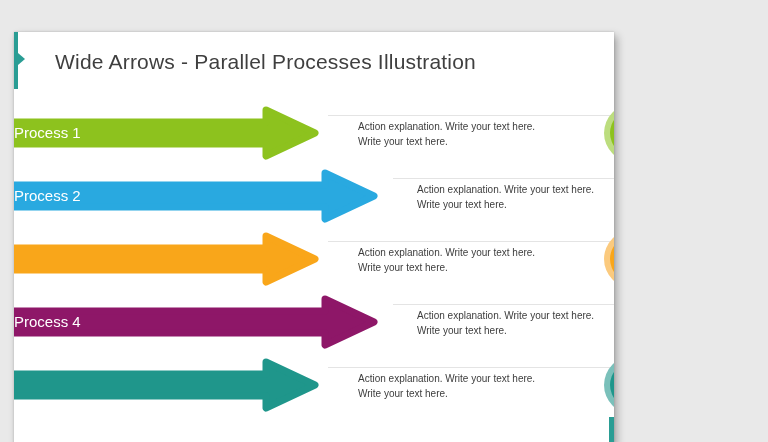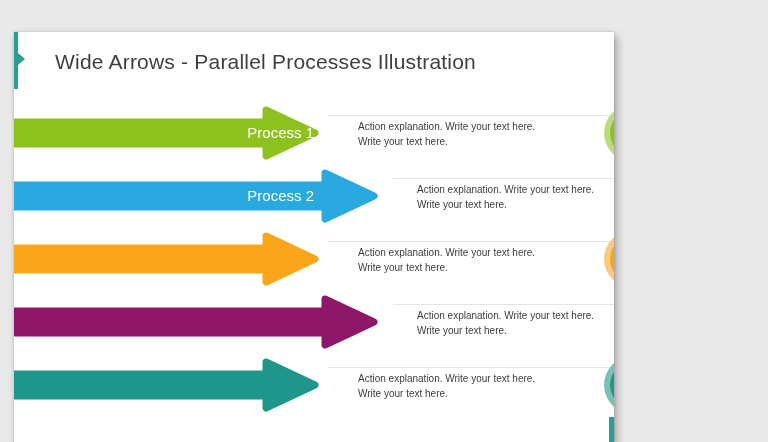--- a/index.html
+++ b/index.html
@@ -18,21 +18,21 @@
   .deco-top{position:absolute;left:0;top:0;}
   .deco-bottom{position:absolute;right:0;bottom:0;width:5px;height:27px;background:currentColor;}
   .title{
     position:absolute;left:41px;top:16px;
     font-size:21px;line-height:28px;color:#3f3f3f;font-weight:400;letter-spacing:.2px;
   }
   .row{position:absolute;left:0;width:741px;height:58px;}
   .arrow{position:absolute;left:0;top:0;}
   .label{
     position:absolute;left:0;top:18px;width:300px;height:21px;
-    text-align:right;color:#ffffff;font-size:15px;line-height:21px;
+    text-align:left;color:#ffffff;font-size:15px;line-height:21px;
   }
   .divider{position:absolute;top:11px;height:1px;background:#e4e4e4;}
   .odd  .divider{left:314px;width:412px;}
   .even .divider{left:379px;width:347px;}
   .desc{position:absolute;top:15px;font-size:10px;line-height:15px;color:#3d3d3d;}
   .odd  .desc{left:344px;}
   .even .desc{left:403px;}
   .badge{
     position:absolute;top:0;width:58px;height:58px;border-radius:50%;
     display:flex;align-items:center;justify-content:center;
@@ -126,20 +126,21 @@
           <circle cx="17" cy="16.5" r="0.8" fill="currentColor"></circle>
         </svg>
       </div>
     </div>
   </div>
 
   <div class="row even" style="top: 261px; color: rgb(142, 23, 104);">
     <svg class="arrow" width="367" height="58" viewBox="0 0 367 58" aria-hidden="true">
       <path d="M-6 18 H311 V6 L360 29 L311 52 V40 H-6 Z" fill="currentColor" stroke="currentColor" stroke-width="7" stroke-linejoin="round"></path>
     </svg>
+    <div class="label">Process 4</div>
     <div class="divider"></div>
     <div class="desc">
       <div>Action explanation. Write your text here.</div>
       <div>Write your text here.</div>
     </div>
     <div class="badge" style="background-color: rgb(187, 116, 164);">
       <div class="core">
         <svg width="28" height="28" viewBox="0 0 24 24" aria-hidden="true">
           <circle cx="12" cy="13.5" r="4.8" fill="#fff"></circle>
           <path d="M8 12 Q9.6 8.6 13.5 9.4 Q16.2 10 16.6 12.4 Q14.2 10.6 12.1 10.9 Q9.6 11.2 8 13.4 Z" fill="currentColor"></path>

